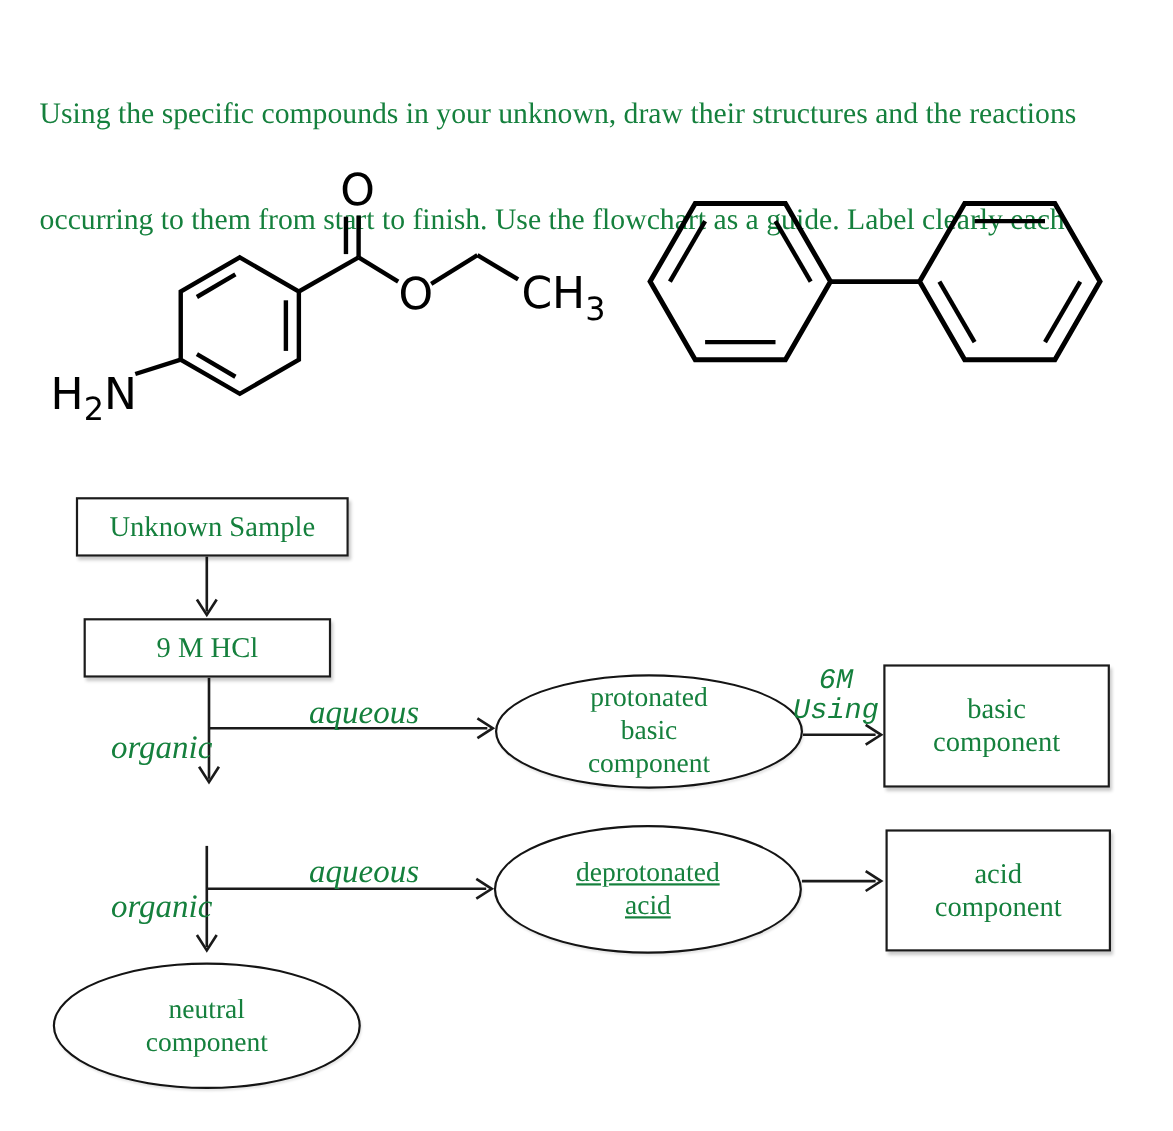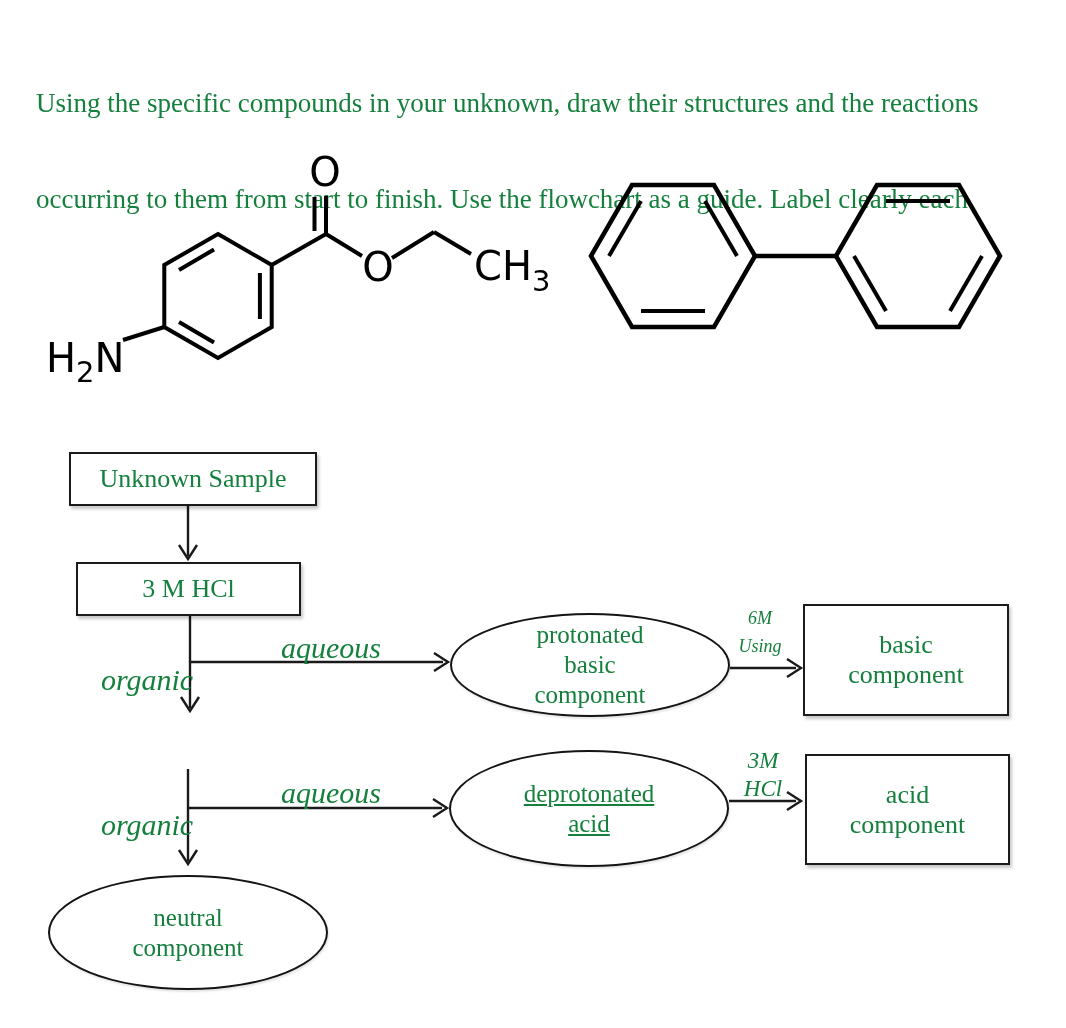--- a/index.html
+++ b/index.html
@@ -41,21 +41,21 @@
   .n-naoh      { left:76px;  top:713px; width:223px; height:56px;  }
   .n-basic     { left:803px; top:604px; width:206px; height:112px; }
   .n-acid      { left:805px; top:754px; width:205px; height:111px; }
   .e-protonated   { left:450px; top:613px; width:280px; height:104px; }
   .e-deprotonated { left:449px; top:750px; width:280px; height:117px;text-decoration:underline; }
   .e-neutral      { left:48px;  top:875px; width:280px; height:115px;text-align:right; }
   .l-aqueous1 { left:261px; top:634px; width:140px; }
   .l-organic1 { left:77px;  top:666px; width:140px; }
   .l-aqueous2 { left:261px; top:779px; width:140px; }
   .l-organic2 { left:77px;  top:811px; width:140px; }
-  .l-naoh6m   { left:715px; top:604px; width:90px; font-size:18px; }
+  .l-naoh6m   { left:715px; top:604px; width:90px; font-size:26px;font-family:Liberation Mono, monospace; }
   .l-hcl3m    { left:718px; top:747px; width:90px; font-size:23px; }
 </style>
 </head>
 <body>
 
 <div class="page">
 
   <div class="instructions">
     <div>Using the specific compounds in your unknown, draw their structures and the reactions</div>
     <div>occurring to them from start to finish. Use the flowchart as a guide. Label clearly each</div>
@@ -133,21 +133,21 @@
       <line x1="729" y1="801" x2="796" y2="801"></line>
       <polyline points="787,792 801,801 787,810"></polyline>
     </g>
   </svg>
 
   <div class="fc-box n-unknown">
     <div>Unknown Sample</div>
   </div>
 
   <div class="fc-box n-hcl">
-    <div>3 M HCl</div>
+    <div>9 M HCl</div>
   </div>
 
 
   <div class="fc-ellipse e-protonated">
     <div>protonated</div>
     <div>basic</div>
     <div>component</div>
   </div>
 
   <div class="fc-ellipse e-deprotonated">
@@ -171,18 +171,14 @@
   </div>
 
   <div class="fc-edge-label l-aqueous1">aqueous</div>
   <div class="fc-edge-label l-organic1">organic</div>
   <div class="fc-edge-label l-aqueous2">aqueous</div>
   <div class="fc-edge-label l-organic2">organic</div>
   <div class="fc-edge-label l-naoh6m">
     <div>6M</div>
     <div>Using</div>
   </div>
-  <div class="fc-edge-label l-hcl3m">
-    <div>3M</div>
-    <div>HCl</div>
-  </div>
 
 </div>
 
 </body></html>

